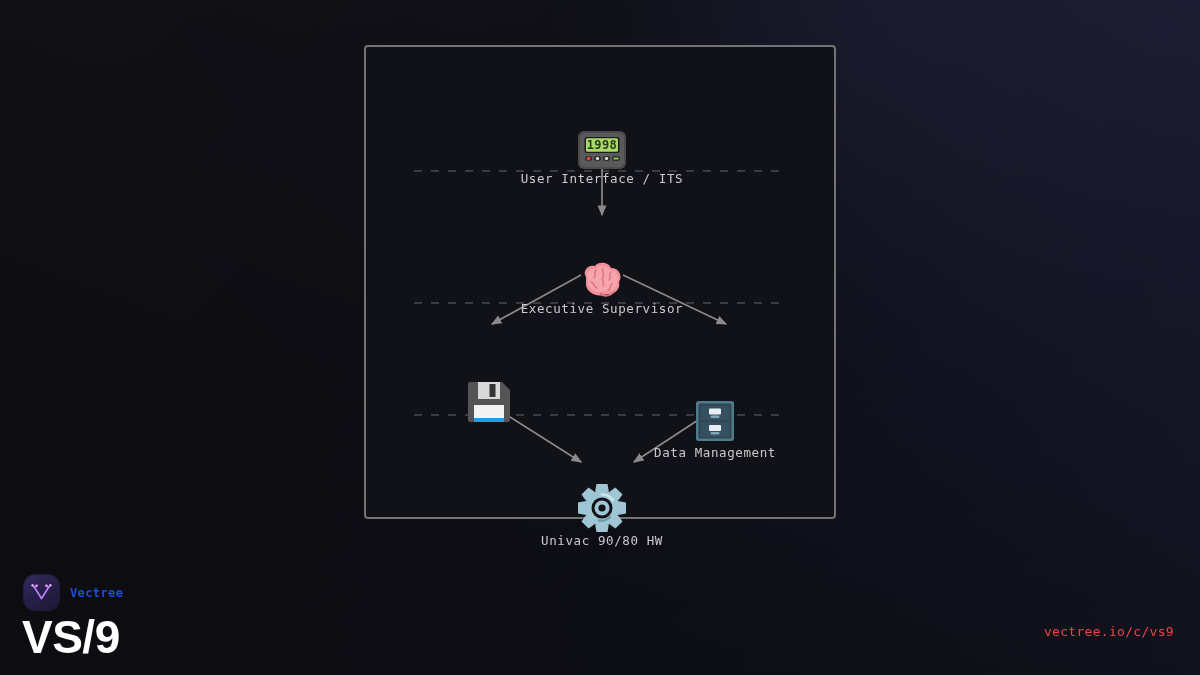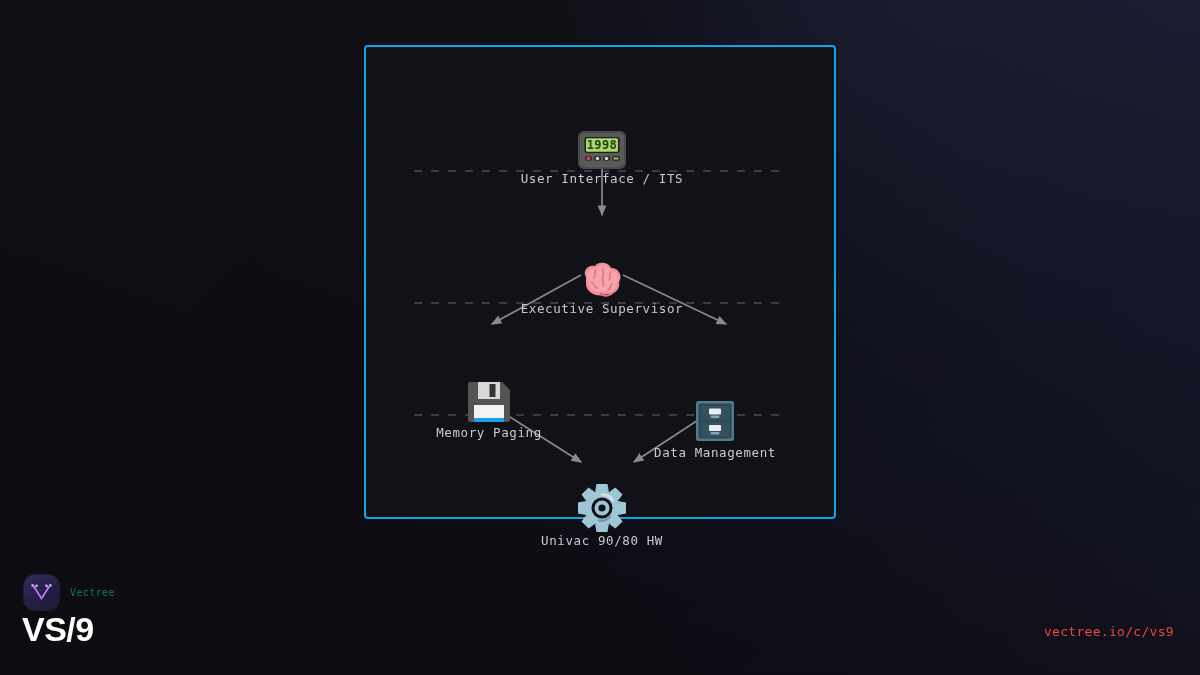--- a/index.html
+++ b/index.html
@@ -20,21 +20,21 @@
     background:linear-gradient(200deg, rgba(10,10,14,0.0) 0%, rgba(10,10,14,0.30) 42%, rgba(12,12,17,0.82) 72%, rgba(12,12,17,0.95) 100%);
     pointer-events:none;
   }
 
   
   .diagram-frame{
     position:absolute;
     left:364px; top:45px;
     width:472px; height:474px;
     background:#111118;
-    border:2px solid #0ea5e9;
+    border:2px solid #737373;
     border-radius:4px;
   }
   .diagram-inner{ position:absolute; inset:0; }
 
   svg.wires{ position:absolute; left:0; top:0; width:472px; height:474px; }
 
   
   .node{
     position:absolute;
     transform:translateX(-50%);
@@ -66,28 +66,28 @@
     display:flex; align-items:center; gap:11px;
   }
   .brand-logo{
     width:35px; height:35px; border-radius:11px;
     background:linear-gradient(145deg,#332a5e 0%,#241f45 55%,#1d1a36 100%);
     display:flex; align-items:center; justify-content:center;
     box-shadow:0 0 0 1px rgba(140,110,230,0.18);
   }
   .brand-name{
     font-family:"DejaVu Sans Mono", monospace;
-    font-size:10px; font-weight:normal;
-    color:#0f766e; letter-spacing:0.4px;
+    font-size:12px; font-weight:bold;
+    color:#1d4ed8; letter-spacing:0.4px;
   }
   .brand-title{
     position:absolute;
     left:22px; top:610px;
     font-family:"Liberation Sans", sans-serif;
-    font-size:34px; font-weight:bold;
+    font-size:46px; font-weight:bold;
     color:#ffffff;
     letter-spacing:-0.5px;
   }
   .brand-url{
     position:absolute;
     right:26px; top:624px;
     font-family:"DejaVu Sans Mono", monospace;
     font-size:13px;
     color:#ef4444;
     letter-spacing:0.3px;
@@ -165,21 +165,20 @@
     <div class="node" style="left:123px; top:330px;">
       <span class="glyph">
         <svg class="icon-box" width="48" height="48" viewBox="0 0 48 48">
           <path d="M3 5 h34 l8 8 v30 a2 2 0 0 1 -2 2 H5 a2 2 0 0 1 -2 -2 V7 a2 2 0 0 1 2 -2 z" fill="#545454"></path>
           <rect x="13" y="5" width="22" height="17" fill="#d8d8d8"></rect>
           <rect x="24.5" y="7" width="6" height="13" fill="#343434"></rect>
           <rect x="9" y="28" width="30" height="17" fill="#f2f2f2"></rect>
           <rect x="9" y="41" width="30" height="4" fill="#1f9ee8"></rect>
         </svg>
       </span>
-      <span class="node-label">Memory Paging</span>
     </div>
 
     <div class="node" style="left:349px; top:350px;">
       <span class="glyph">
         <svg class="icon-box" width="48" height="48" viewBox="0 0 48 48">
           <rect x="5" y="4" width="38" height="40" rx="2.5" fill="#4f7c8c"></rect>
           <rect x="7.5" y="6.5" width="33" height="35" rx="1.5" fill="#2f4450"></rect>
           <rect x="9.5" y="8.5" width="29" height="15" rx="1" fill="#35505e"></rect>
           <rect x="9.5" y="25" width="29" height="15" rx="1" fill="#35505e"></rect>
           <rect x="18" y="11.5" width="12" height="6" rx="1" fill="#e8eef1"></rect>

